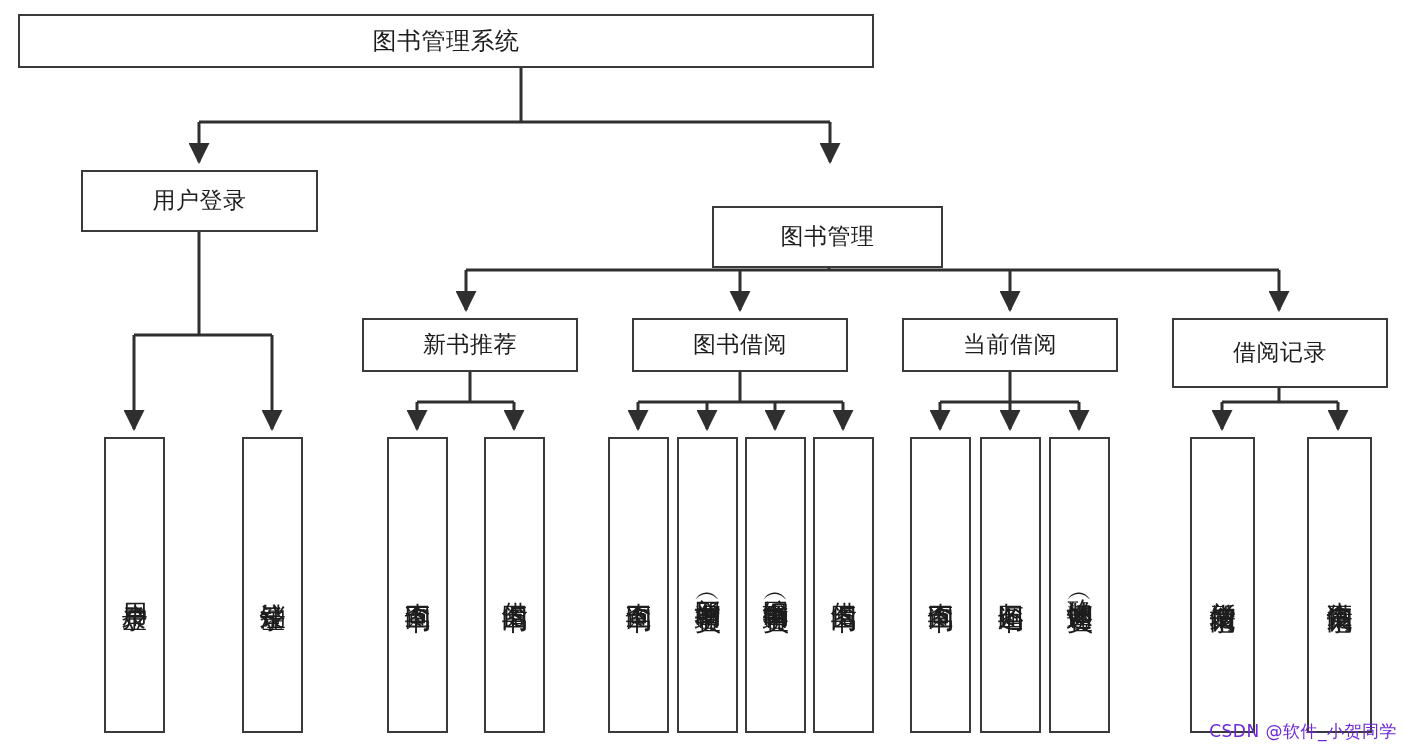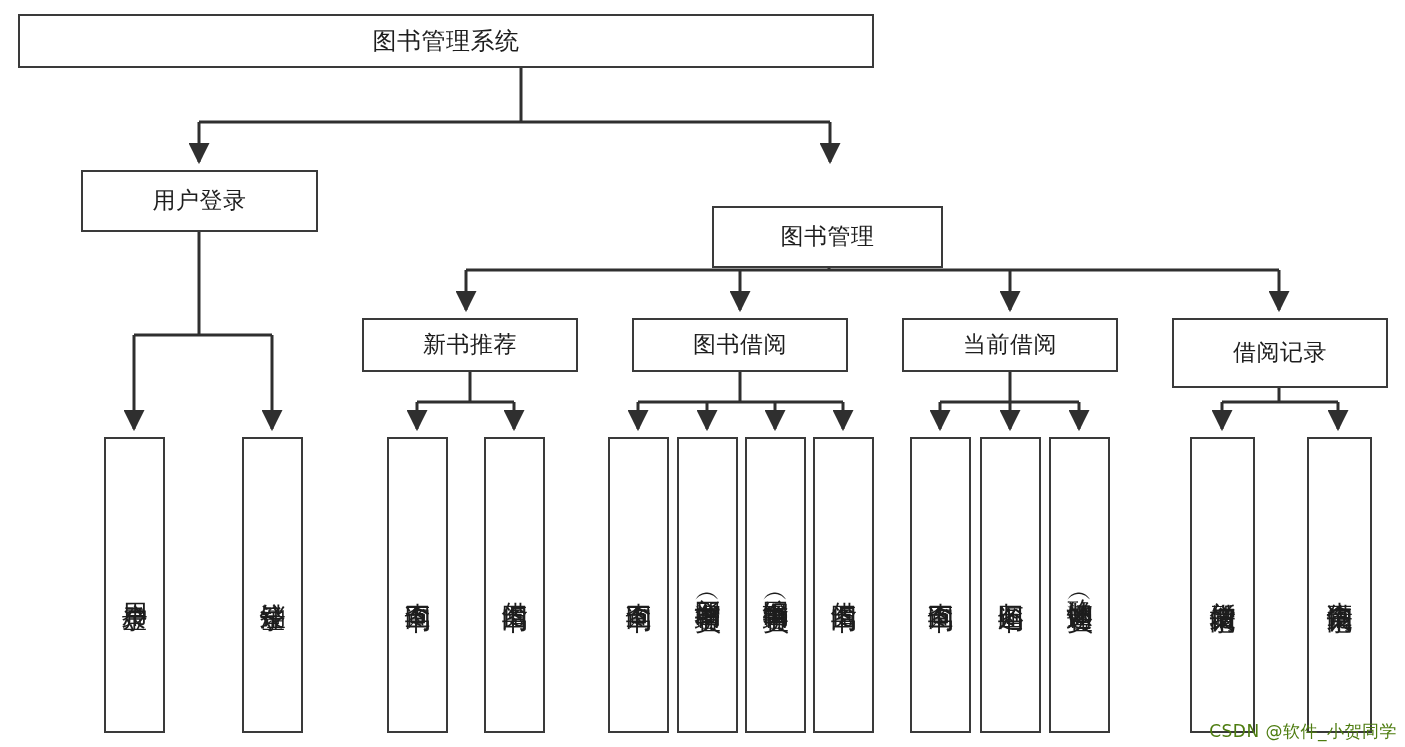--- a/index.html
+++ b/index.html
@@ -62,21 +62,21 @@
     line-height: 1.06;
     letter-spacing: 1.5px;
     white-space: nowrap;
     max-height: 270px;
   }
   .watermark {
     position: absolute;
     right: 8px;
     bottom: 4px;
     font-size: 17px;
-    color: #4d7c0f;
+    color: #6d28d9;
     letter-spacing: 0.5px;
     user-select: none;
     white-space: nowrap;
   }
 </style>
 </head>
 <body>
 
 <div id="canvas">
 

